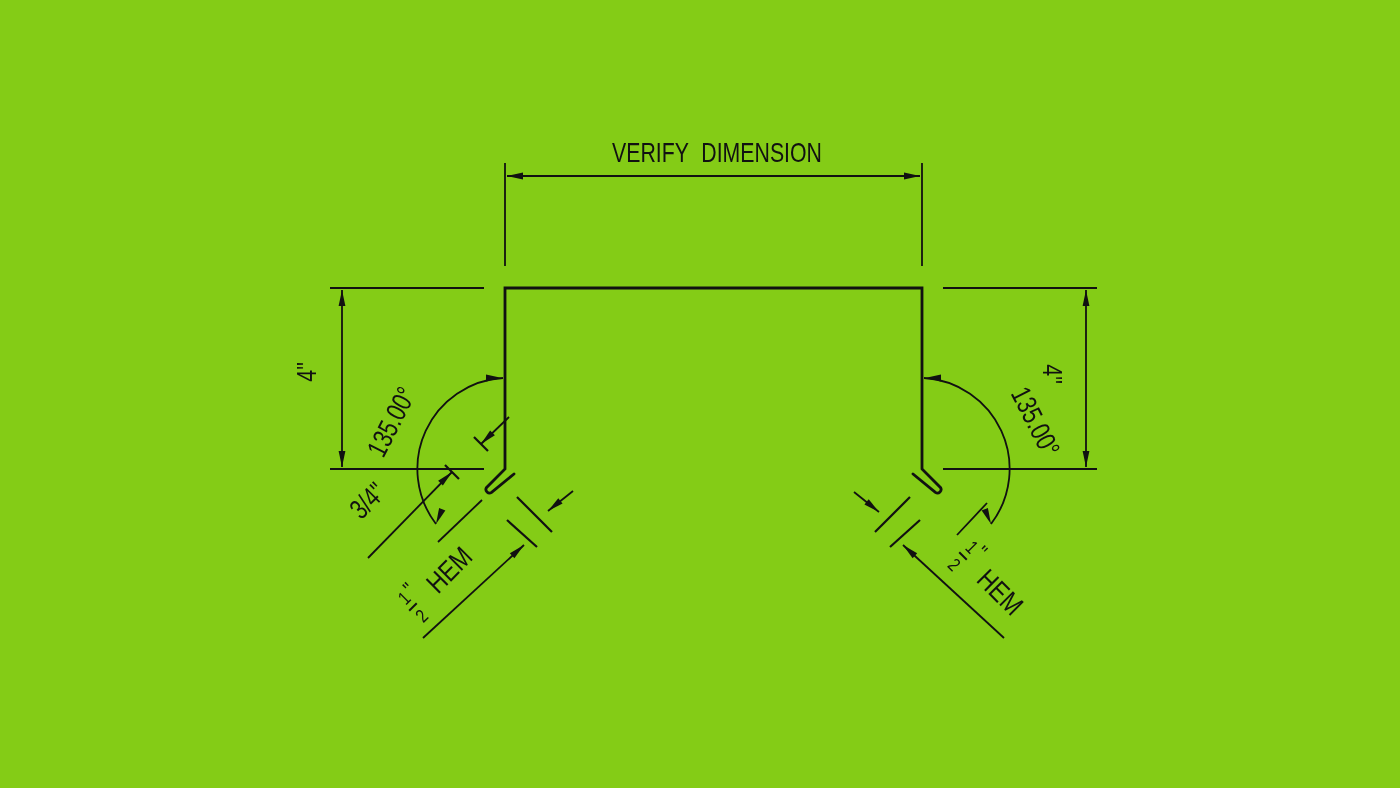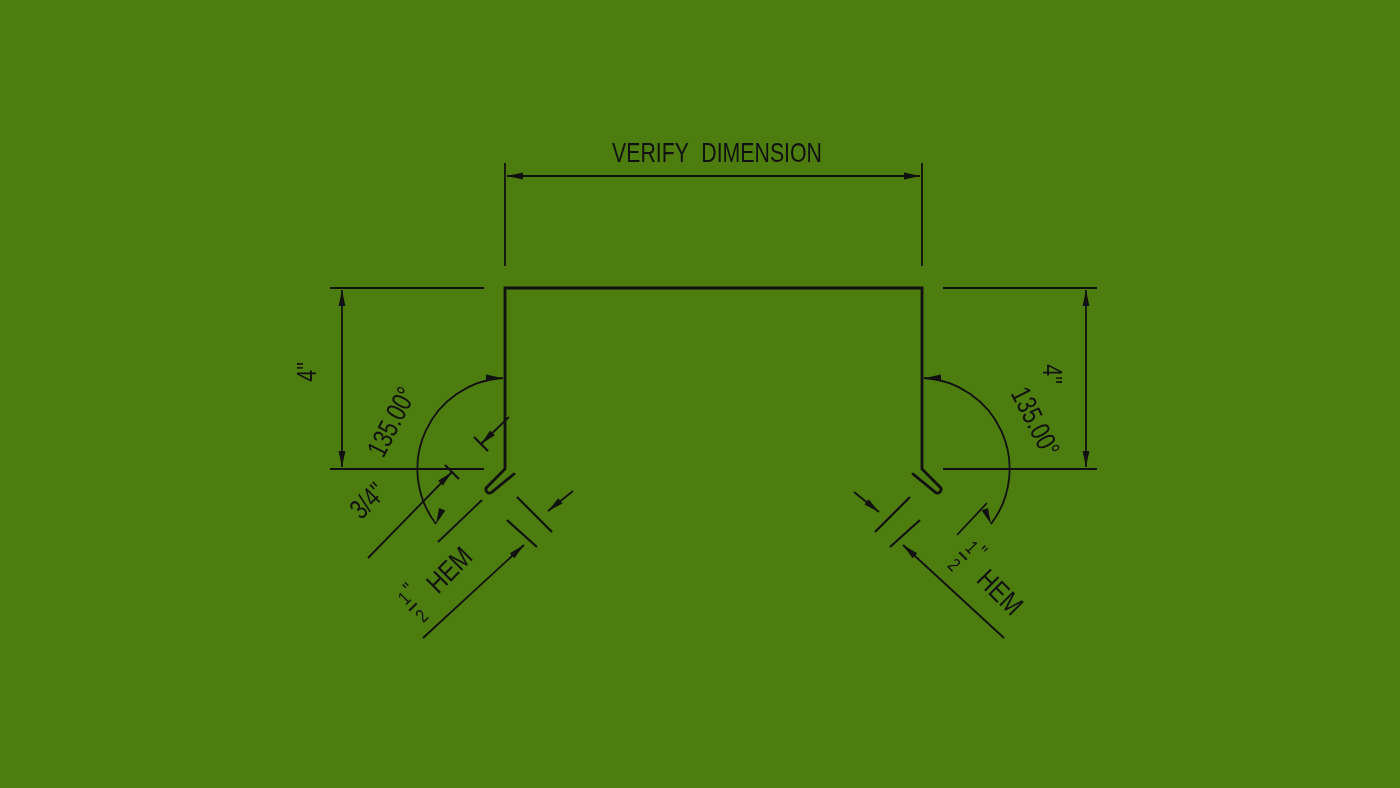--- a/index.html
+++ b/index.html
@@ -1,17 +1,17 @@
 <!DOCTYPE html>
 <html><head>
 <meta charset="utf-8">
 <style>
   html,body{margin:0;padding:0;background:#ffffff;}
   .canvas{
-    position:relative;width:1400px;height:788px;background:#4d7c0f;
+    position:relative;width:1400px;height:788px;background:#84cc16;
     overflow:hidden;font-family:"Liberation Sans",sans-serif;color:#111;
   }
   svg{position:absolute;left:0;top:0;}
   .dimtext{
     position:absolute;font-size:28px;color:#111;white-space:nowrap;
     font-family:"Liberation Sans",sans-serif;line-height:1;
   }
   .t-title   {left:717px;top:153px;transform:translate(-50%,-50%) scaleX(0.76);word-spacing:9px;}
   .t-leg4L   {left:307px;top:372px;transform:translate(-50%,-50%) rotate(-90deg) scaleX(0.76);}
   .t-leg4R   {left:1052px;top:374px;transform:translate(-50%,-50%) rotate(90deg) scaleX(0.76);}

